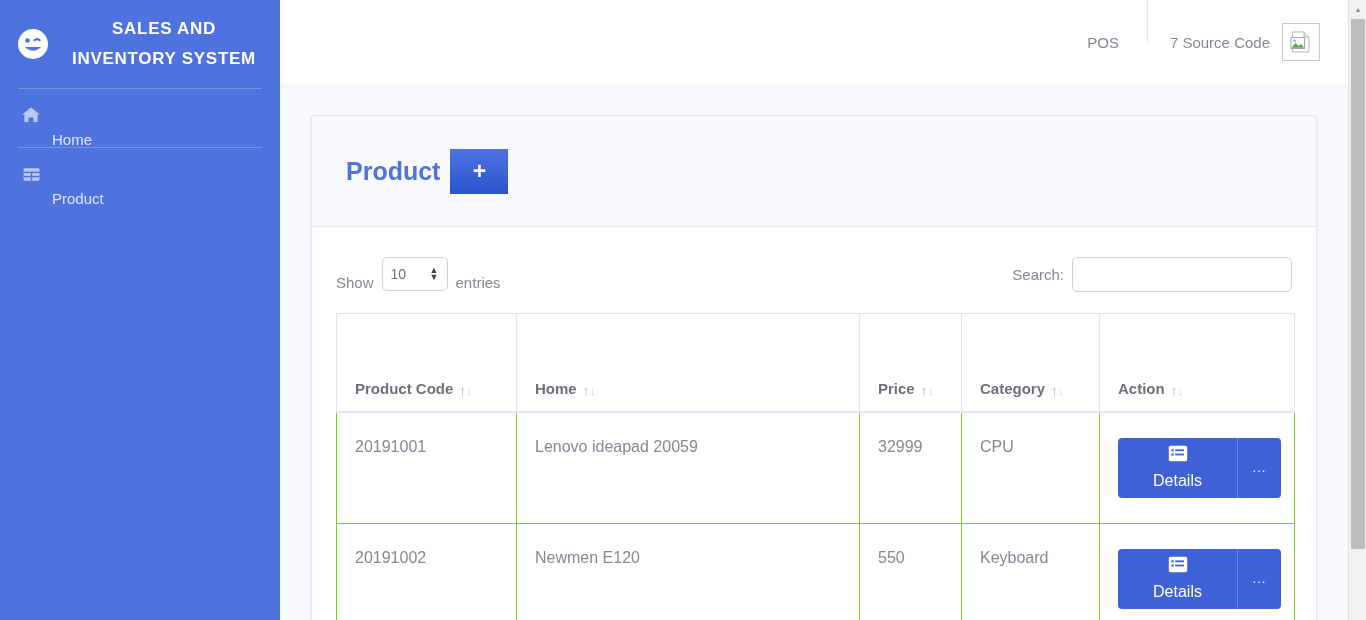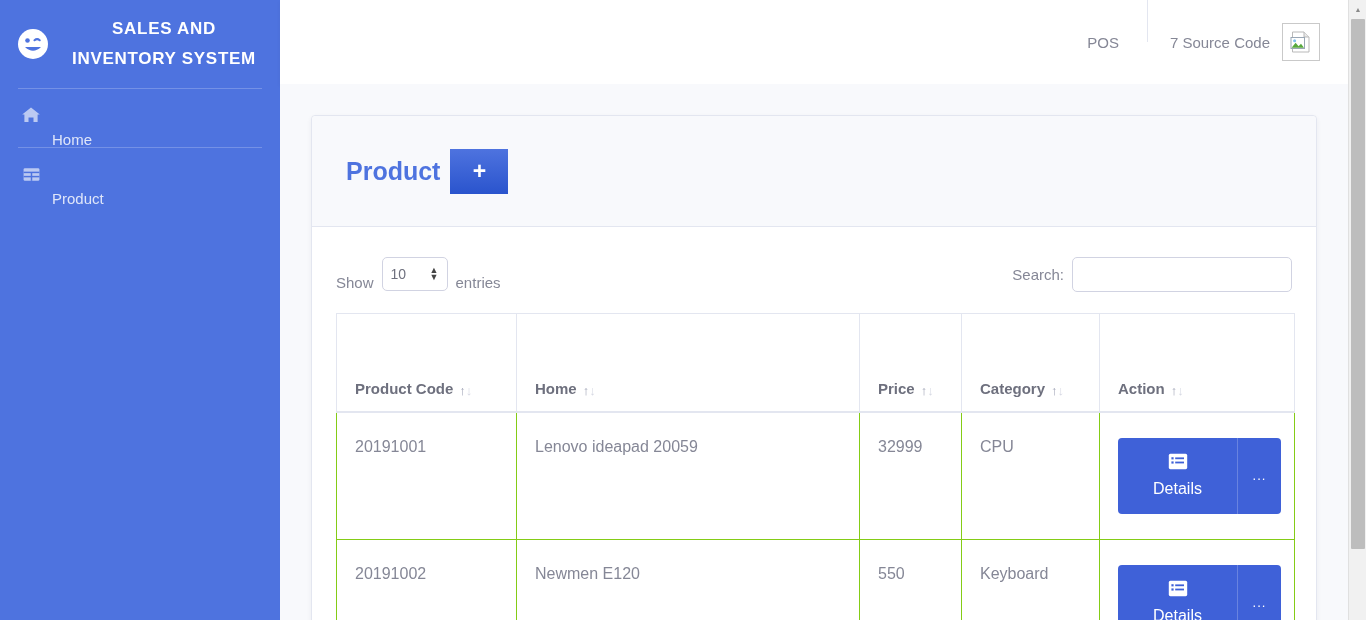--- a/index.html
+++ b/index.html
@@ -218,21 +218,21 @@
   .col-price { width: 102px; }
   .col-cat   { width: 138px; }
   .col-act   { width: 195px; }
 
   .details-btn {
     display: inline-flex; align-items: stretch;
     background: #3f61d8;
     border-radius: 4px;
     overflow: hidden;
     cursor: pointer;
-    height: 76px;
+    height: 60px;
     width: 163px;
   }
   .details-main {
     flex: 1;
     display: flex; flex-direction: column;
     align-items: center; justify-content: center;
     color: #fff; font-size: 16px;
     padding: 6px 4px;
   }
   .details-main .dicon { margin-bottom: 6px; }

